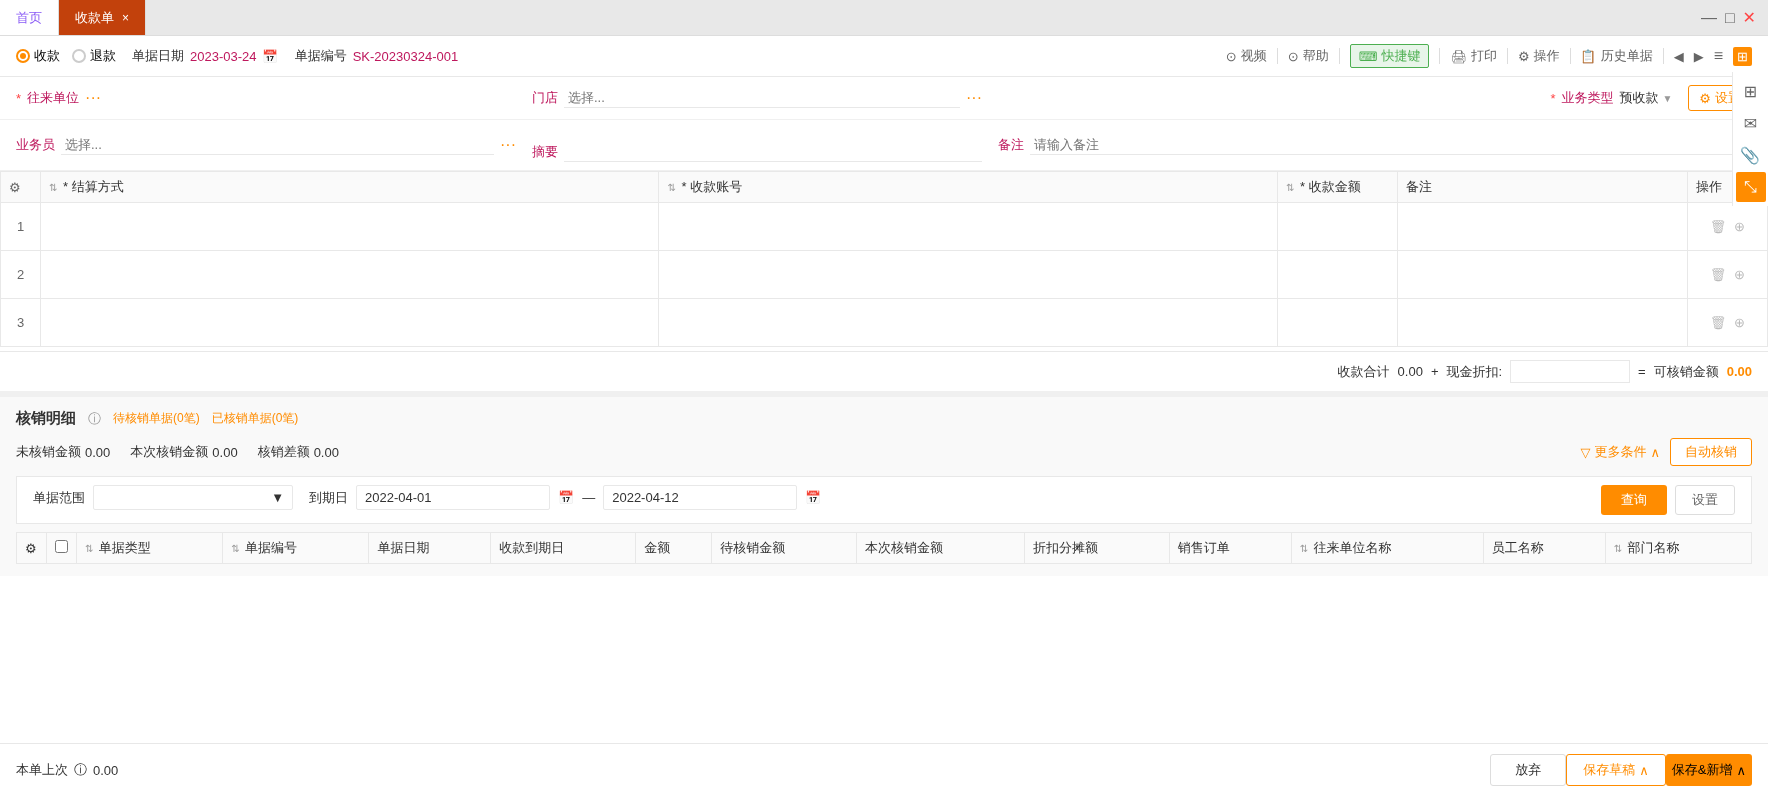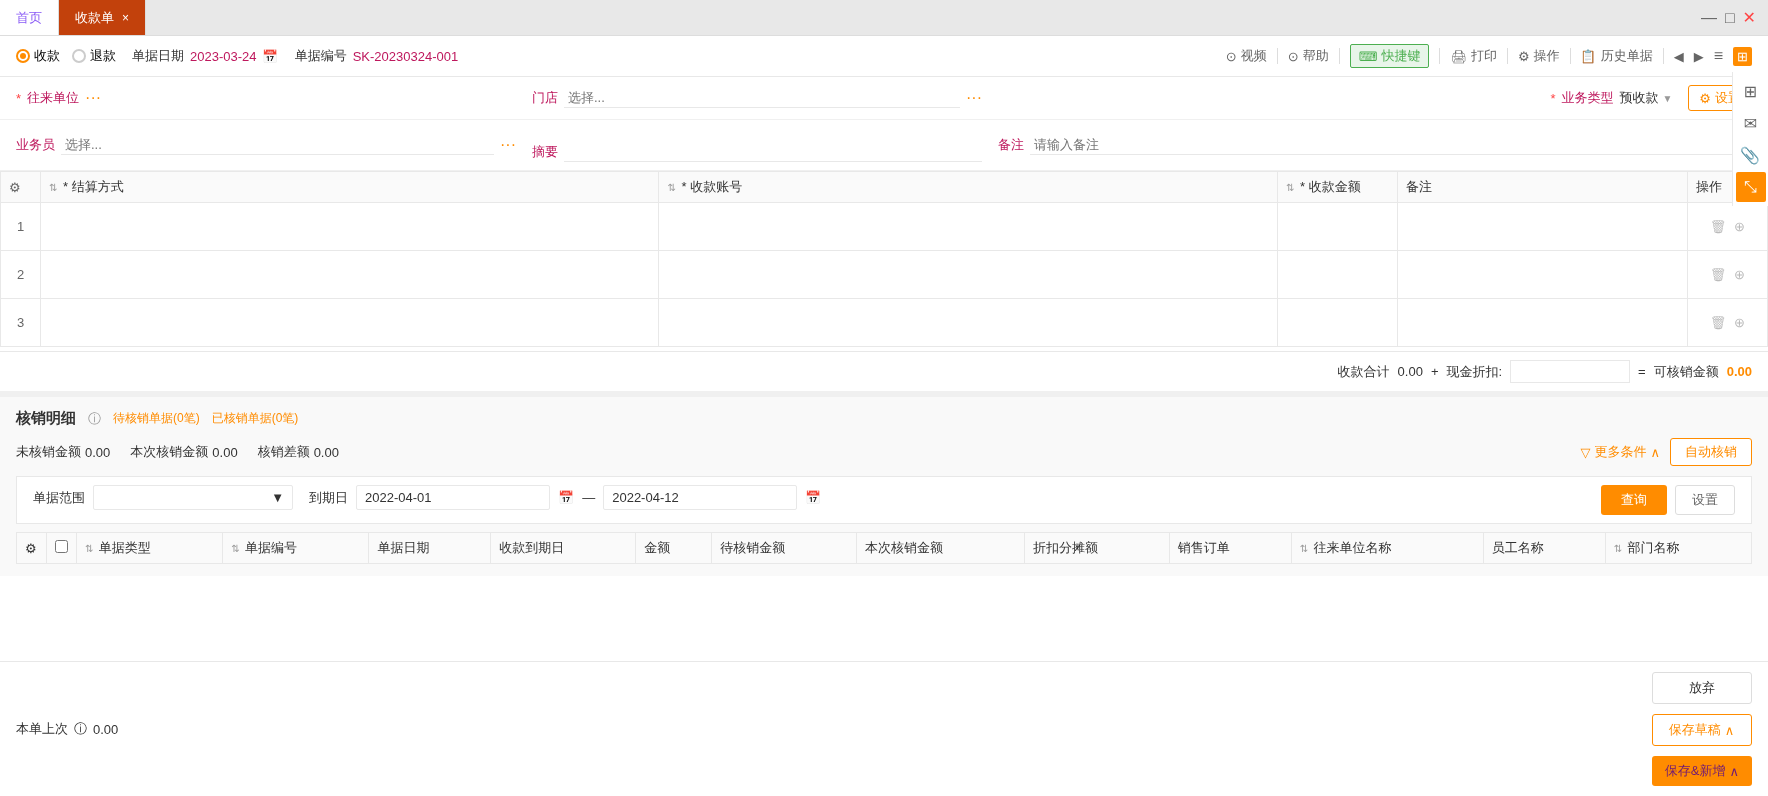--- a/index.html
+++ b/index.html
@@ -167,33 +167,33 @@
       background: #fafafa; border: 1px solid #e8e8e8; padding: 6px 8px;
       text-align: left; color: #333; font-weight: normal; font-size: 12px;
     }
 
     
     .bottom-bar {
       display: flex; align-items: center; padding: 10px 16px;
       border-top: 1px solid #e8e8e8; background: #fff; gap: 12px;
     }
     .bottom-info { display: flex; align-items: center; gap: 6px; color: #333; }
-    .bottom-actions { margin-left: auto; display: flex; gap: 10px; flex-direction: column; }
+    .bottom-actions { margin-left: auto; display: flex; gap: 0; }
     .btn-abandon {
       background: #fff; border: 1px solid #ddd; color: #333;
       padding: 6px 24px; border-radius: 3px; cursor: pointer; font-size: 13px;
     }
     .btn-draft {
       background: #fff; border: 1px solid #ff8c00; color: #ff8c00;
       padding: 6px 16px; border-radius: 3px; cursor: pointer; font-size: 13px;
       display: flex; align-items: center; gap: 4px;
     }
     .btn-save-new {
-      background: #ff8c00; border: none; color: #701a75;
-      padding: 6px 13px; border-radius: 3px; cursor: pointer; font-size: 13px;
+      background: #ff8c00; border: none; color: #000000;
+      padding: 6px 6px; border-radius: 3px; cursor: pointer; font-size: 13px;
       display: flex; align-items: center; gap: 4px;
     }
 
     
     .right-sidebar {
       position: absolute; right: 0; top: 36px; width: 36px;
       display: flex; flex-direction: column; align-items: center;
       background: #fff; border-left: 1px solid #e8e8e8; gap: 2px; padding: 4px 0;
     }
     .sidebar-icon {

